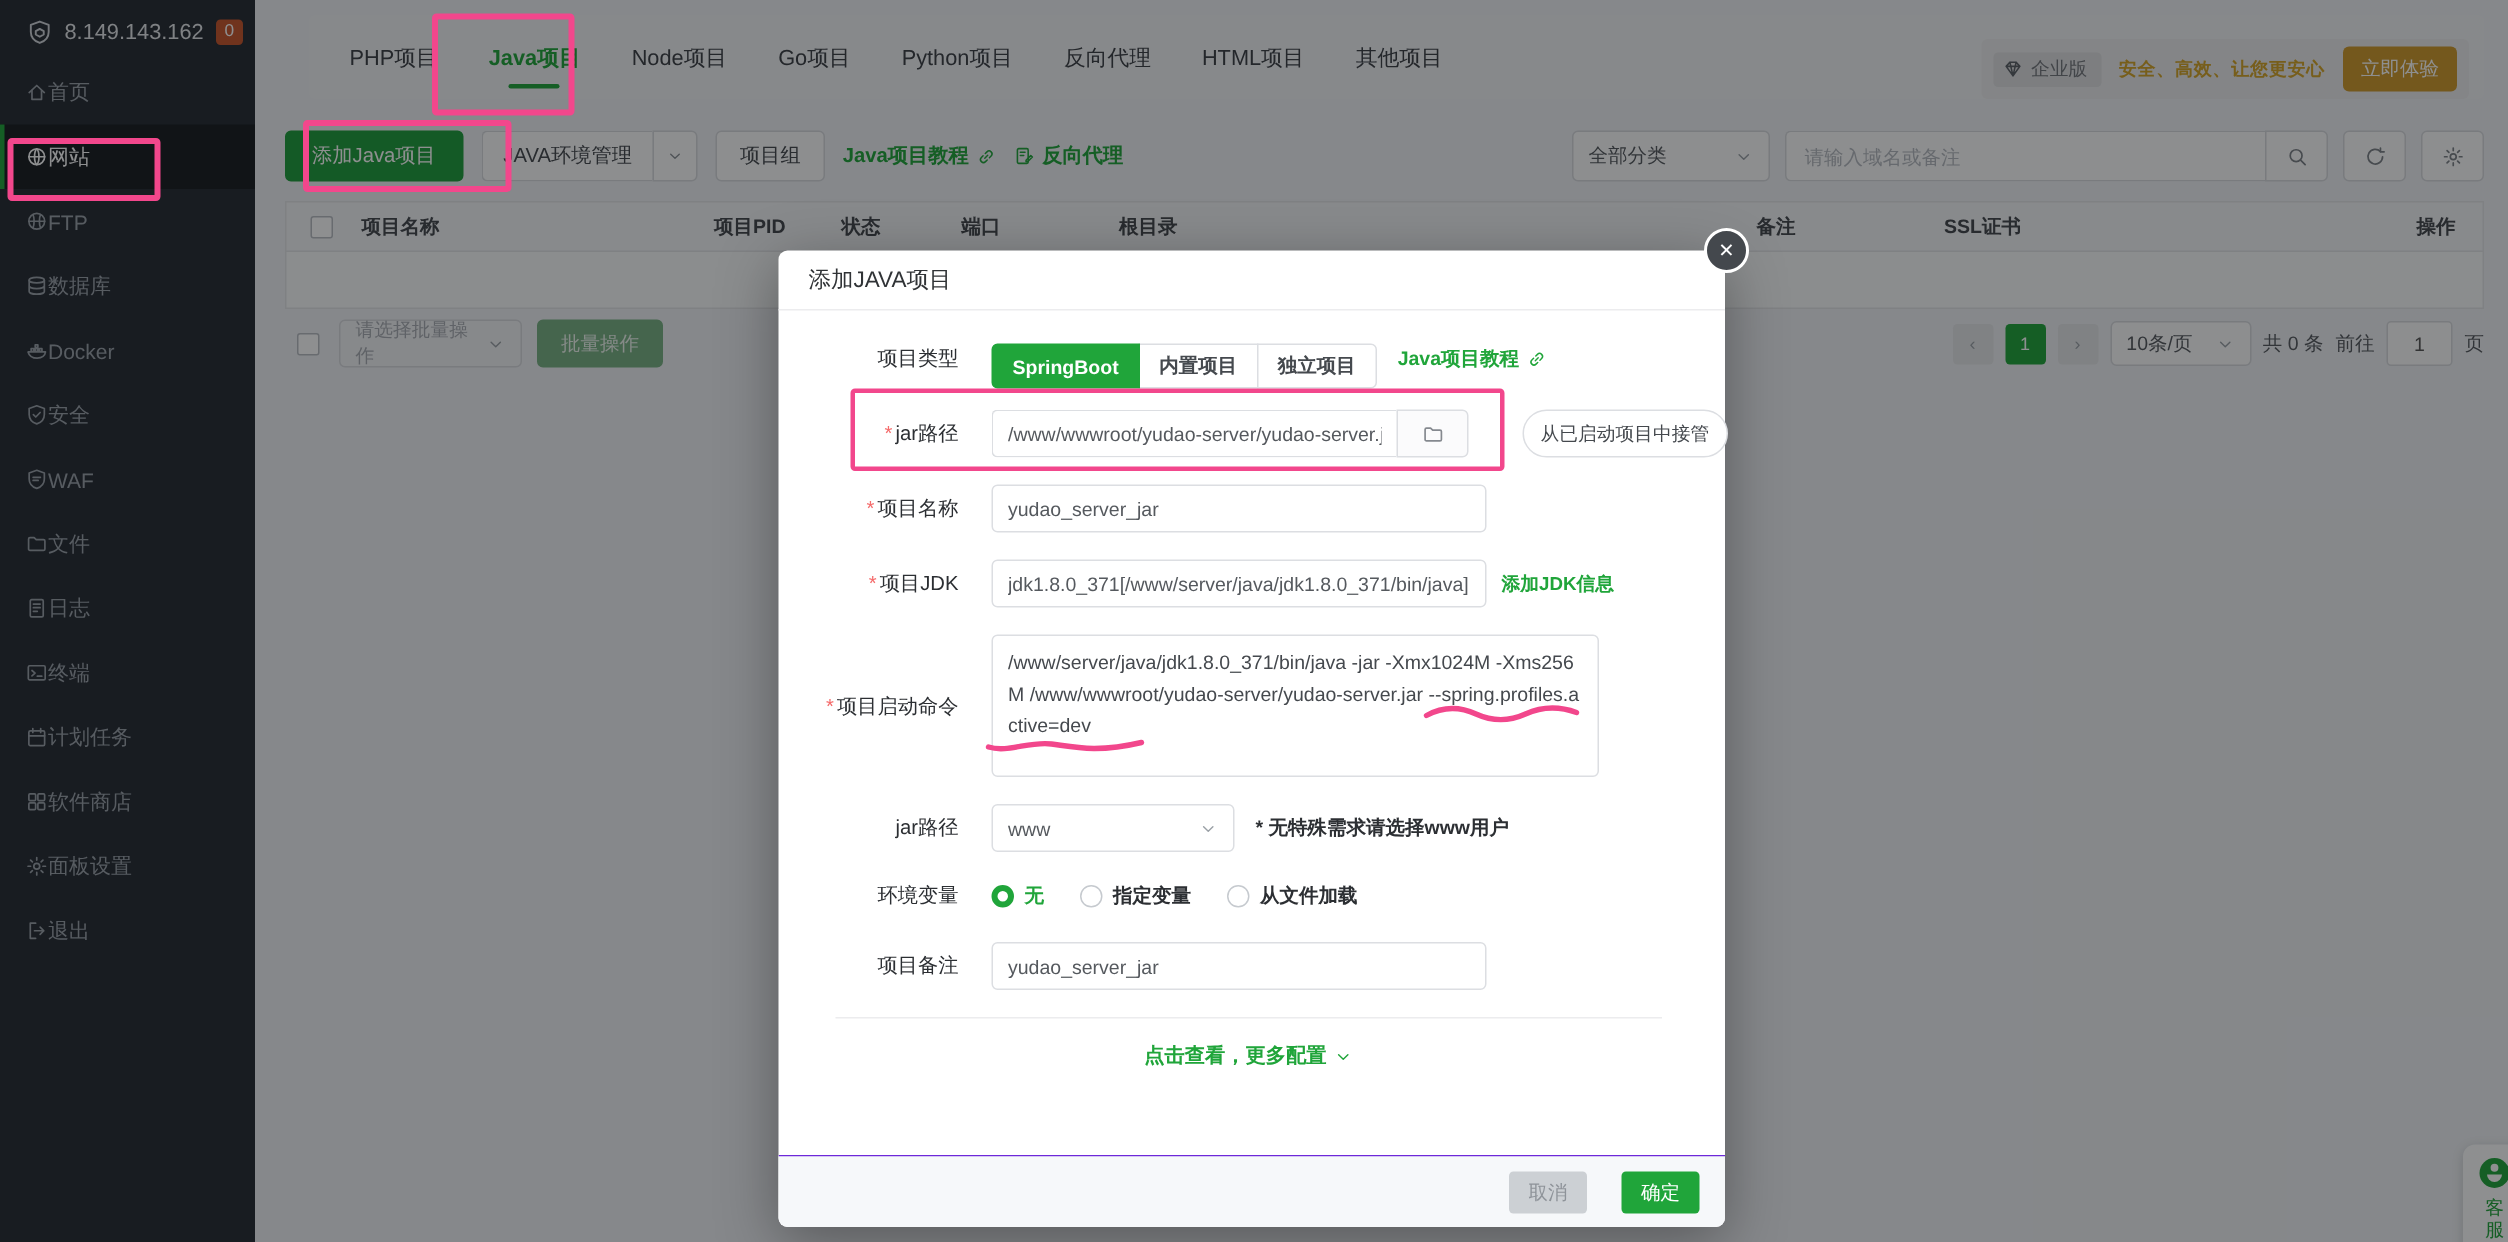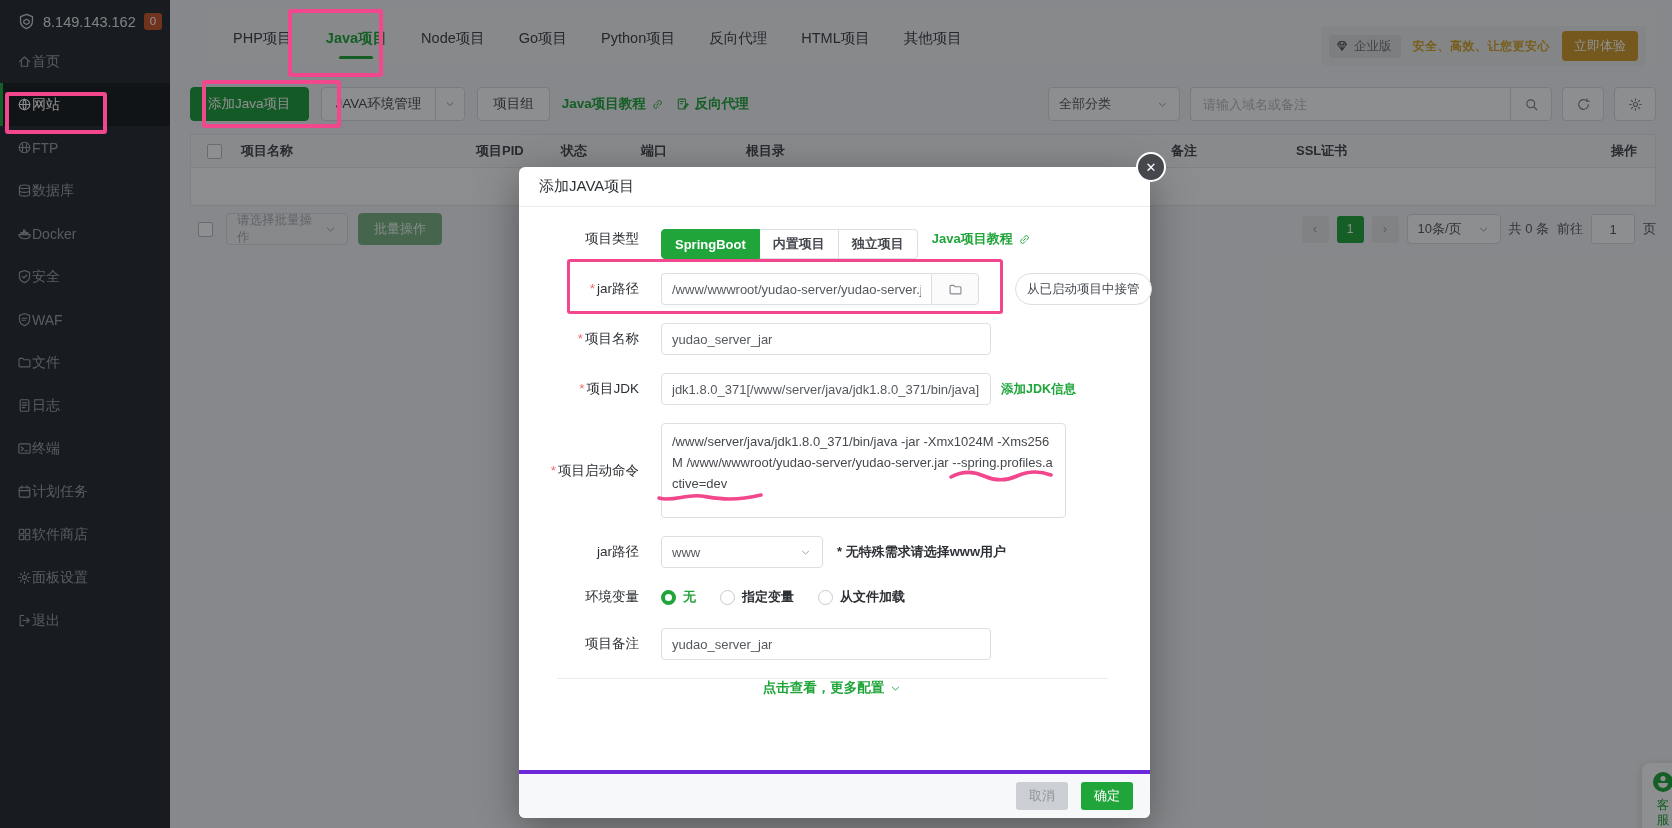--- a/index.html
+++ b/index.html
@@ -92,22 +92,22 @@
   .f-textarea{width:405px;height:95px;border:1px solid #dcdee2;border-radius:4px;padding:7px 10px;font-size:13px;line-height:21px;color:#45494e;word-break:break-all;overflow:hidden}
   .f-select{width:162px;height:32px;border:1px solid #dcdee2;border-radius:4px;background:#fff;display:flex;align-items:center;justify-content:space-between;padding:0 10px;font-size:13px;color:#55595e;cursor:pointer}
   .f-select .icn{width:13px;height:13px;color:#9aa0a6}
   .fhint{margin-left:14px;font-size:13px;color:#2c2f33;line-height:32px;font-weight:bold;white-space:nowrap}
   .radios{display:flex;align-items:center;gap:24px;height:22px}
   .radio-item{display:flex;align-items:center;gap:7px;font-size:13px;color:#2c2f33;font-weight:bold;cursor:pointer}
   .rdot{width:15px;height:15px;border-radius:50%;border:1px solid #c6cacf;background:#fff}
   .radio-item.on .rdot{border:4.5px solid #20a53a}
   .radio-item.on{color:#20a53a}
   .m-divider{border:none;border-top:1px solid #ececee;margin:4px 18px 0 18px}
-  .more-link{display:flex;align-items:center;justify-content:center;gap:5px;color:#20a53a;font-size:13.5px;font-weight:bold;cursor:pointer}
-  .m-foot{position:absolute;left:0;right:0;bottom:0;height:48px;background:#f6f8fa;border-top:4px solid #6d28d9;border-radius:0 0 6px 6px;display:flex;align-items:center;justify-content:flex-end;gap:13px;padding-right:17px}
+  .more-link{display:flex;align-items:center;justify-content:center;gap:5px;margin-top:16px;color:#20a53a;font-size:13.5px;font-weight:bold;cursor:pointer}
+  .m-foot{position:absolute;left:0;right:0;bottom:0;height:48px;background:#f6f8fa;border-top:1px solid #6d28d9;border-radius:0 0 6px 6px;display:flex;align-items:center;justify-content:flex-end;gap:23px;padding-right:17px}
   .fb{height:28px;padding:0 13px;border-radius:3px;border:none;font-size:13px;cursor:pointer}
   .fb-cancel{background:#ccd0d4;color:#8e9399}
   .fb-ok{background:#20a53a;color:#fff}
 
   
   .ann{position:absolute;border:4px solid #f2478c;border-radius:3px;z-index:30;pointer-events:none}
   .ann-sidebar{left:5px;top:92px;width:102px;height:42px}
   .ann-tab{left:288px;top:9px;width:95px;height:68px}
   .ann-add{left:202px;top:80px;width:139px;height:48px}
   .ann-jar{left:567px;top:259px;width:436px;height:55px;border-width:3.5px}

